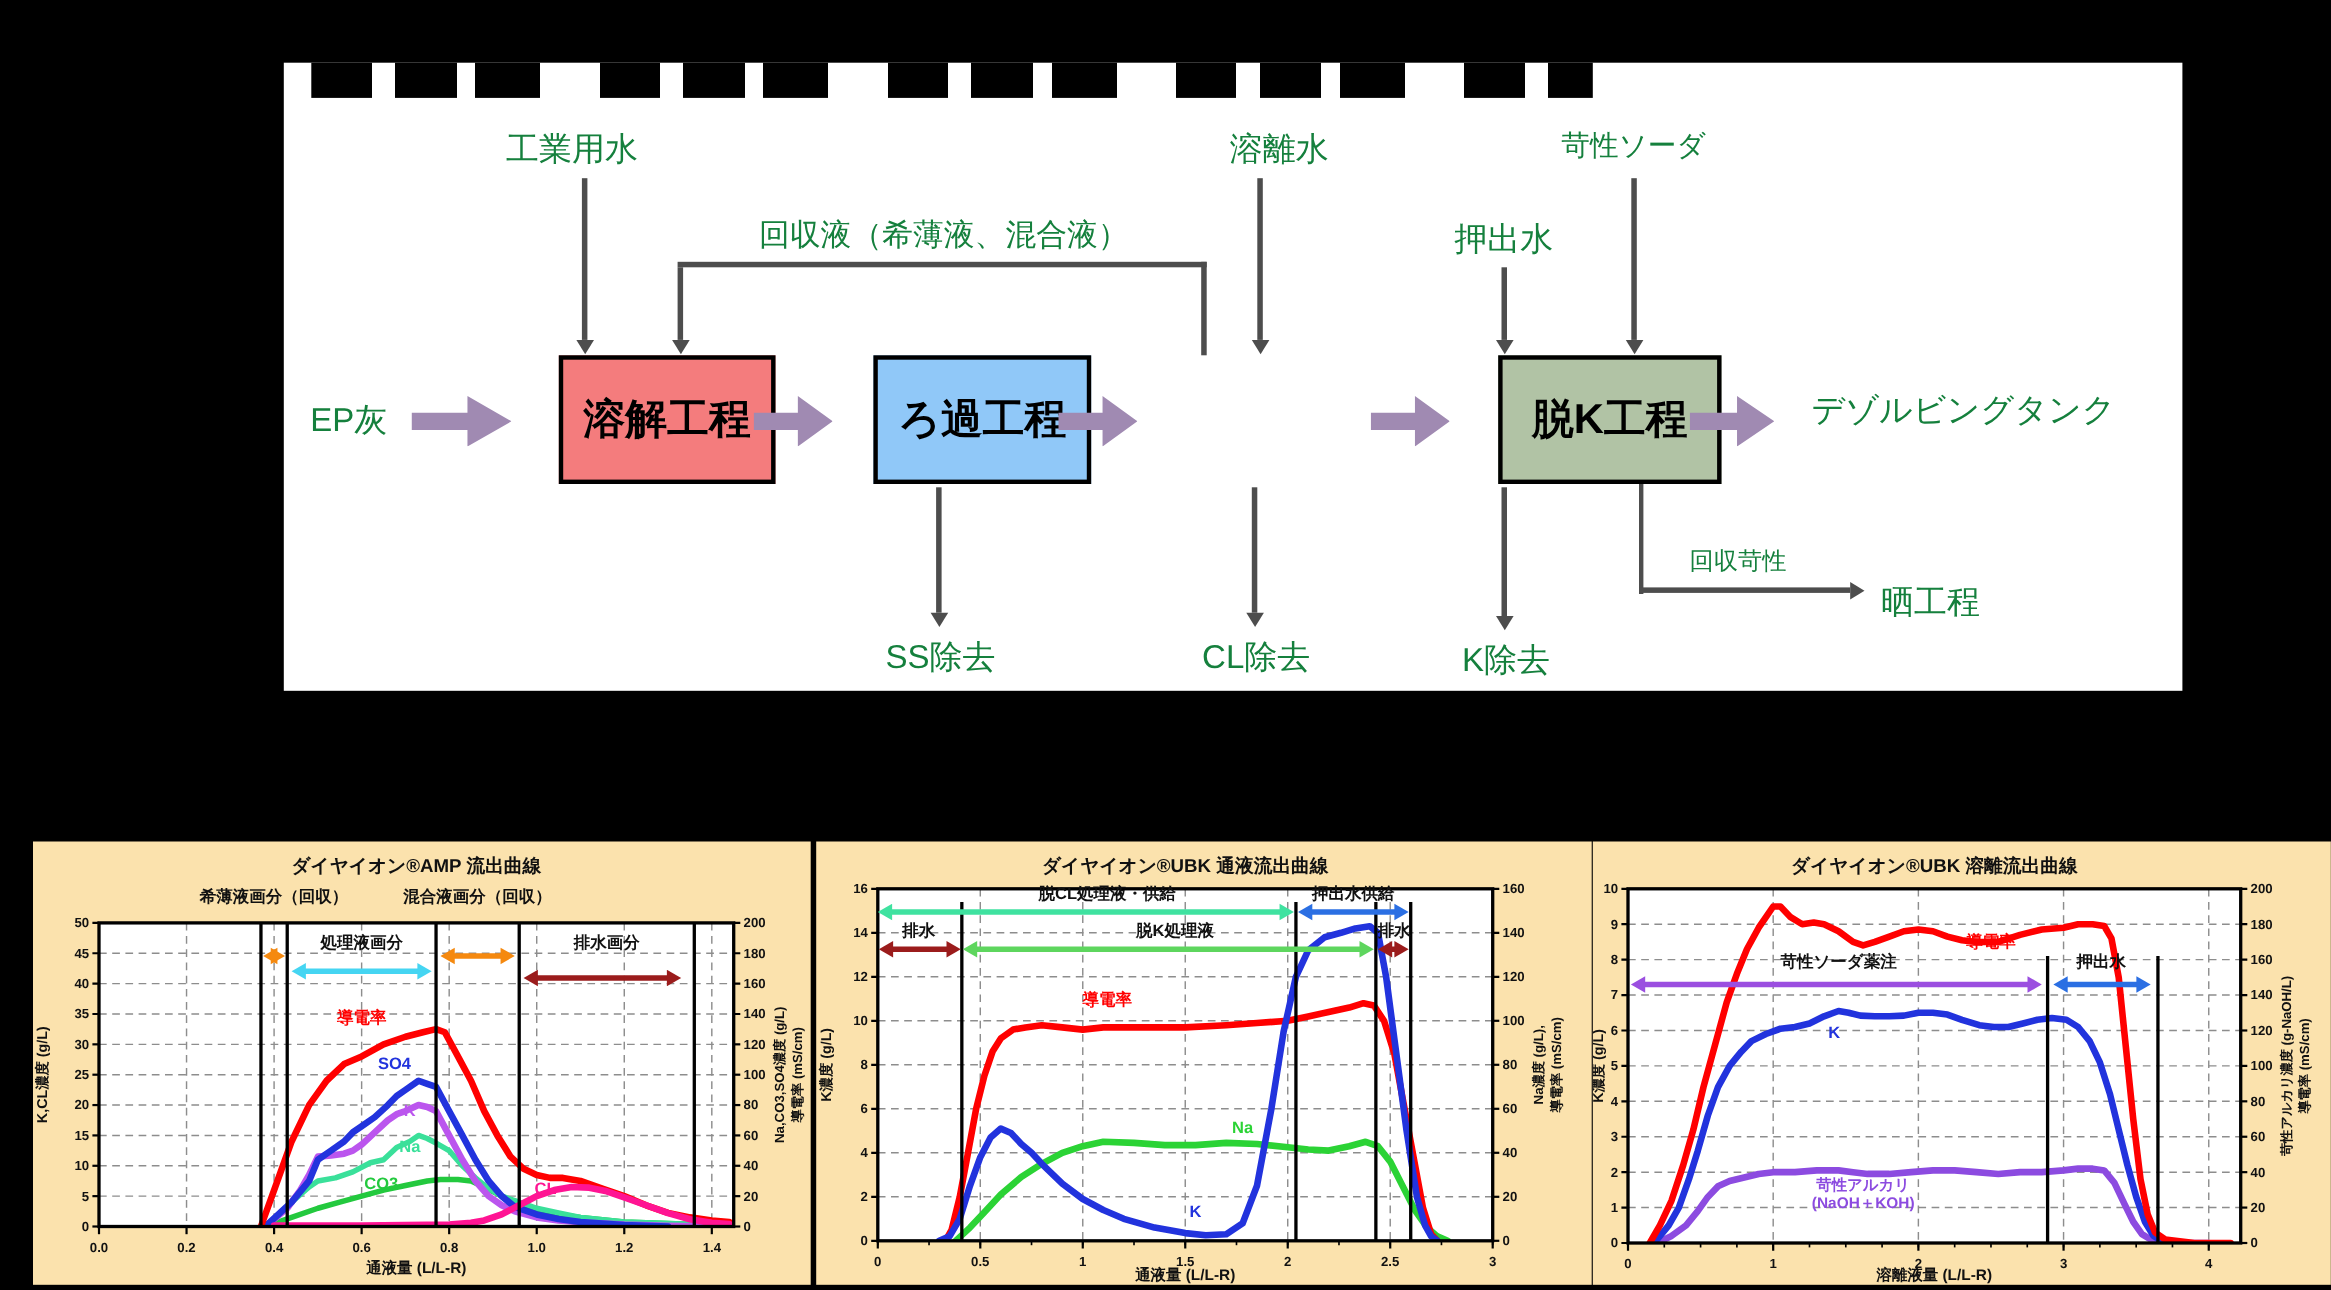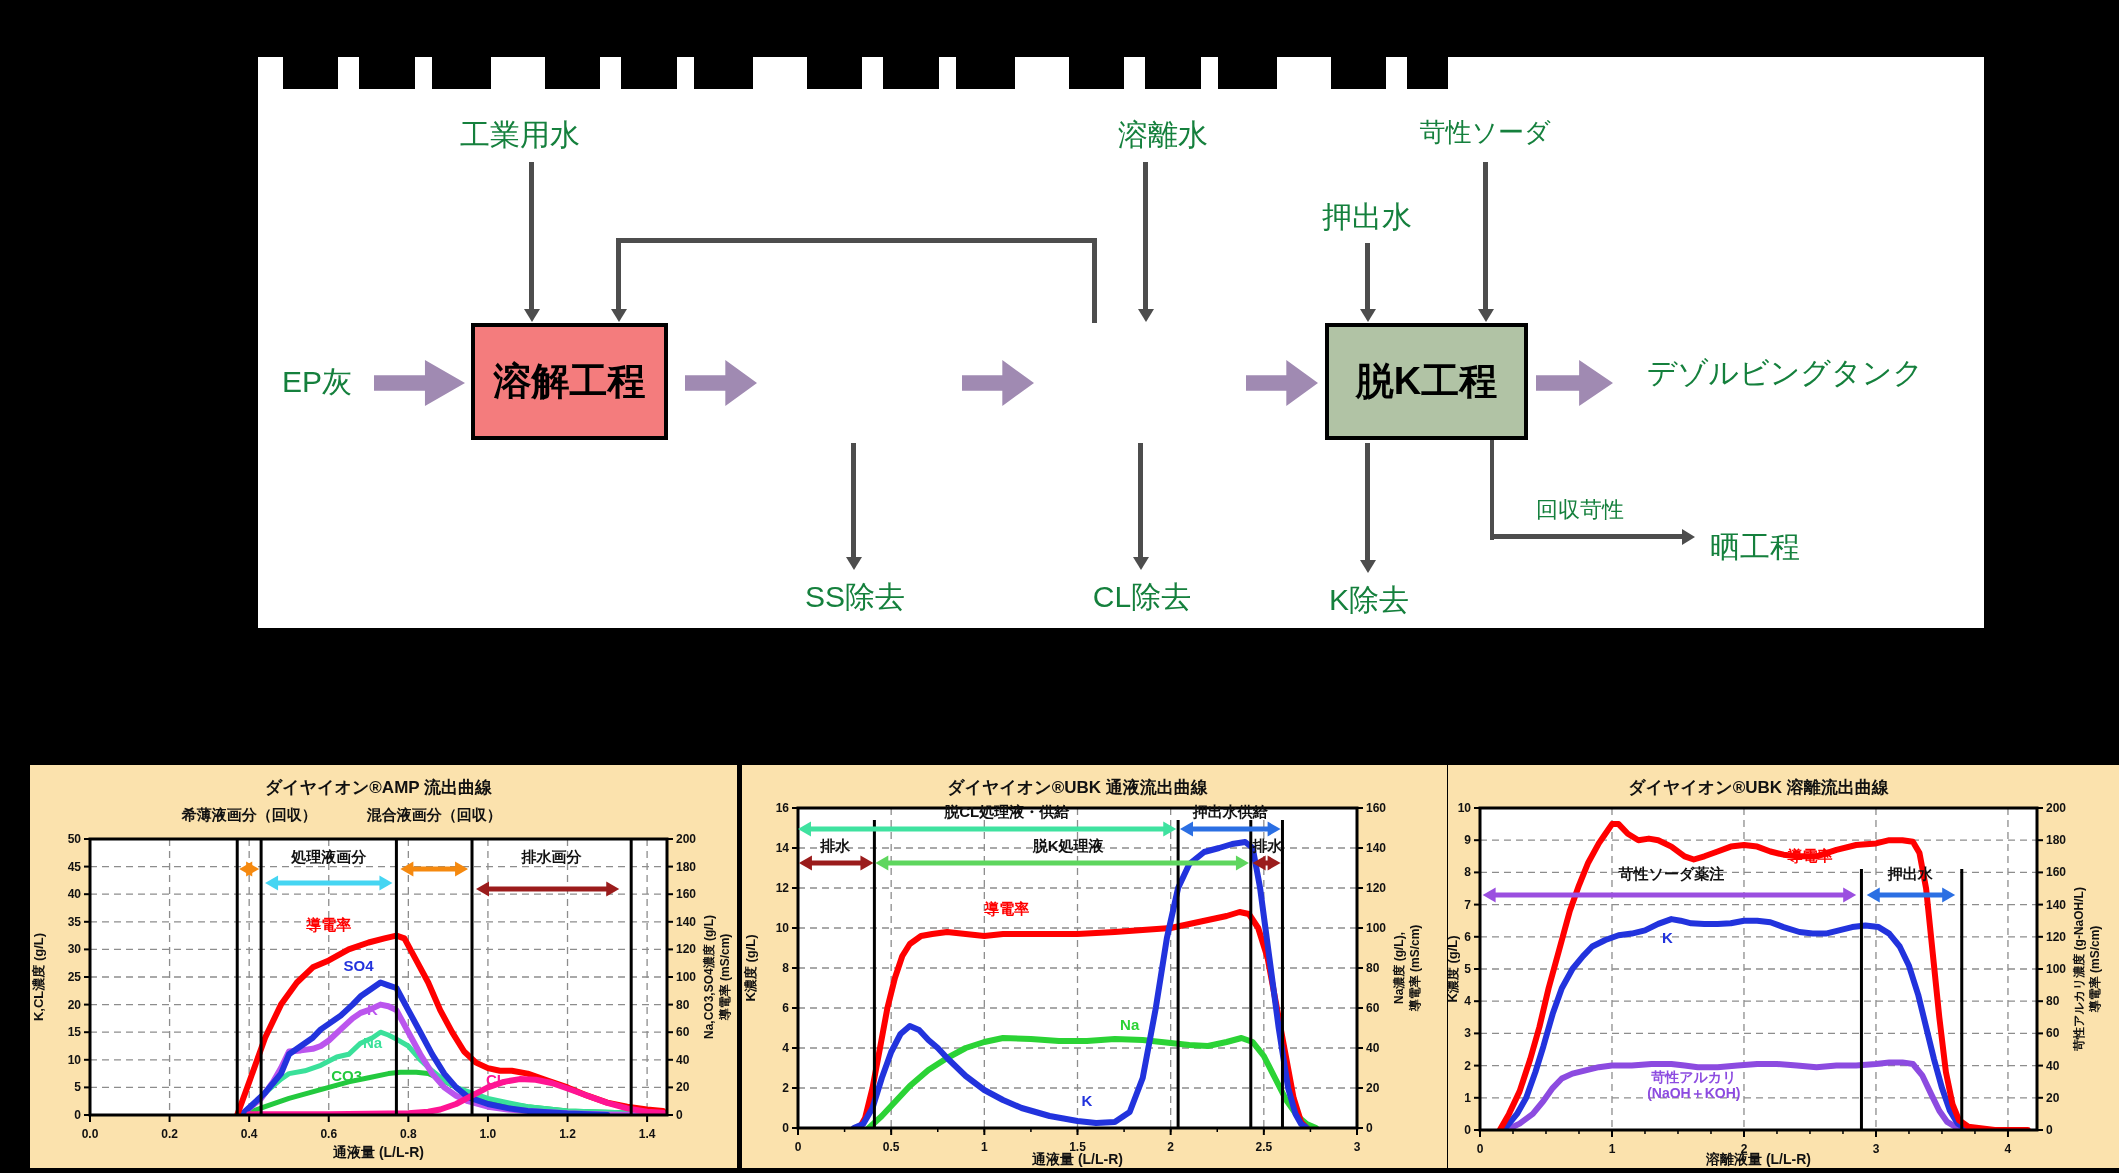--- a/index.html
+++ b/index.html
@@ -4,21 +4,21 @@
 <style>
   html,body{margin:0;padding:0;}
   body{width:2119px;height:1173px;background:#000;position:relative;
        font-family:"Liberation Sans","DejaVu Sans",sans-serif;}
   #root{position:absolute;left:0;top:0;width:2119px;height:1173px;overflow:hidden;}
   .flow-panel{position:absolute;left:258px;top:57px;width:1726px;height:571px;background:#fff;}
   .title-clip{position:absolute;left:25px;top:0;width:1165px;height:32px;
       background:repeating-linear-gradient(90deg,#000 0 55px,transparent 55px 76px,#000 76px 132px,transparent 132px 149px,#000 149px 208px,transparent 208px 262px);}
   .clbl{position:absolute;transform:translateX(-50%);white-space:nowrap;color:#15803d;}
   .pbox{position:absolute;top:266px;height:117px;border:4px solid #000;box-sizing:border-box;
-        display:flex;align-items:center;justify-content:center;font-size:38px;font-weight:bold;color:#000;}
+        display:flex;align-items:center;justify-content:center;font-size:38px;font-weight:bold;color:#000;margin-left:37px;}
   .barrow{position:absolute;top:303px;height:46px;background:var(--flow-arrow);
         clip-path:polygon(0 33%,56% 33%,56% 0,100% 50%,56% 100%,56% 67%,0 67%);}
   .varrow{position:absolute;width:17px;display:flex;flex-direction:column;align-items:center;}
   .varrow i{display:block;width:5px;flex:1;background:var(--thin-arrow);}
   .varrow b{display:block;width:0;height:0;border:8.5px solid transparent;border-bottom:0;border-top:13px solid var(--thin-arrow);}
   .harrow{position:absolute;height:17px;display:flex;align-items:center;}
   .harrow i{display:block;height:5px;flex:1;background:var(--thin-arrow);}
   .harrow b{display:block;width:0;height:0;border:8.5px solid transparent;border-right:0;border-left:13px solid var(--thin-arrow);}
   .line{position:absolute;background:var(--thin-arrow);}
   .chart-panel{position:absolute;background:var(--panel-bg);}
@@ -28,20 +28,21 @@
 <body>
 
 <div id="root">
   <div class="flow-panel">
     <div class="title-clip"></div>
 
     <div class="clbl" style="left:262px;top:58px;font-size:30px">工業用水</div>
     <div class="clbl" style="left:905px;top:58px;font-size:30px">溶離水</div>
     <div class="clbl" style="left:1227px;top:58px;font-size:26px">苛性ソーダ</div>
     <div class="clbl" style="left:1109px;top:140px;font-size:30px">押出水</div>
+    <div class="clbl" style="left:600px;top:138px;font-size:28px">回収液（希薄液、混合液）</div>
 
     <div class="varrow" style="left:265px;top:105px;height:160px">
         <i></i>
         <b></b>
       </div>
     <div class="line" style="left:358px;top:181px;width:481px;height:5px"></div>
     <div class="varrow" style="left:352px;top:186px;height:79px">
         <i></i>
         <b></b>
       </div>
@@ -58,20 +59,23 @@
         <i></i>
         <b></b>
       </div>
 
     <div class="clbl" style="left:59px;top:305px;font-size:30px">EP灰</div>
     <div class="barrow" style="left:116px;width:91px"></div>
     <div class="pbox" style="left: 213px; width: 197px; background: rgb(244, 124, 125);">
         <span>溶解工程</span>
       </div>
     <div class="barrow" style="left:427px;width:72px"></div>
+    <div class="pbox" style="left: 499px; width: 198px; background: rgb(144, 200, 248);">
+        <span>ろ過工程</span>
+      </div>
     <div class="barrow" style="left:704px;width:72px"></div>
     <div class="barrow" style="left:988px;width:72px"></div>
     <div class="pbox" style="left: 1067px; width: 203px; background: rgb(177, 195, 165);">
         <span>脱K工程</span>
       </div>
     <div class="barrow" style="left:1278px;width:77px"></div>
     <div class="clbl" style="left:1527px;top:296px;font-size:30px">デゾルビングタンク</div>
 
     <div class="varrow" style="left:587px;top:386px;height:127px">
         <i></i>

